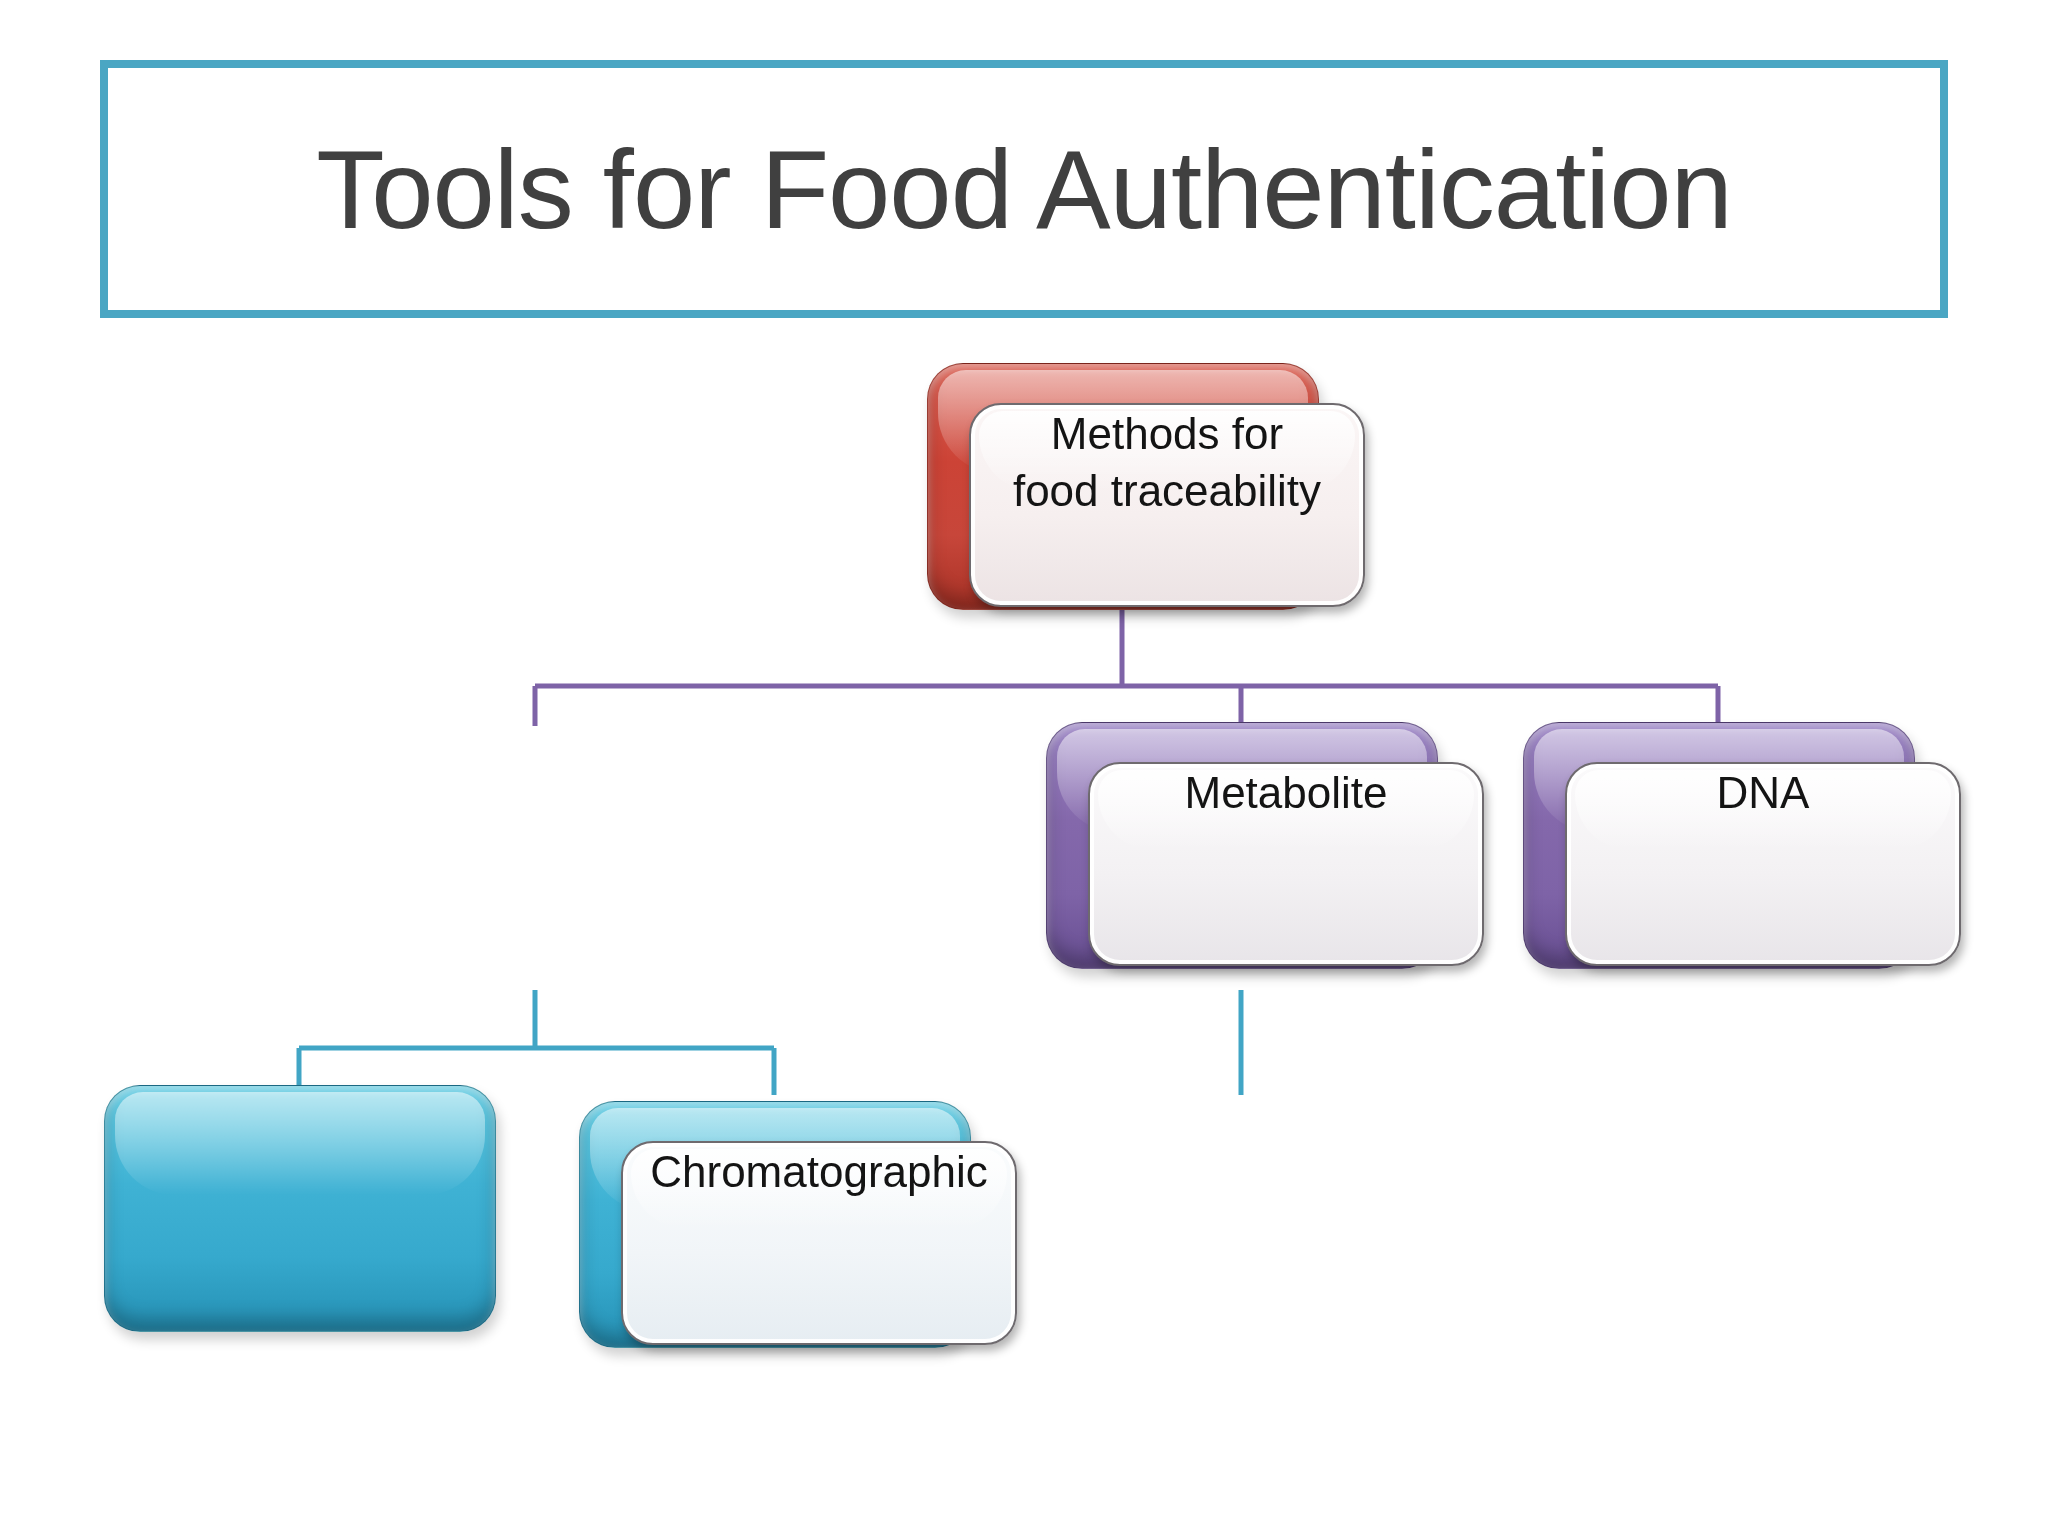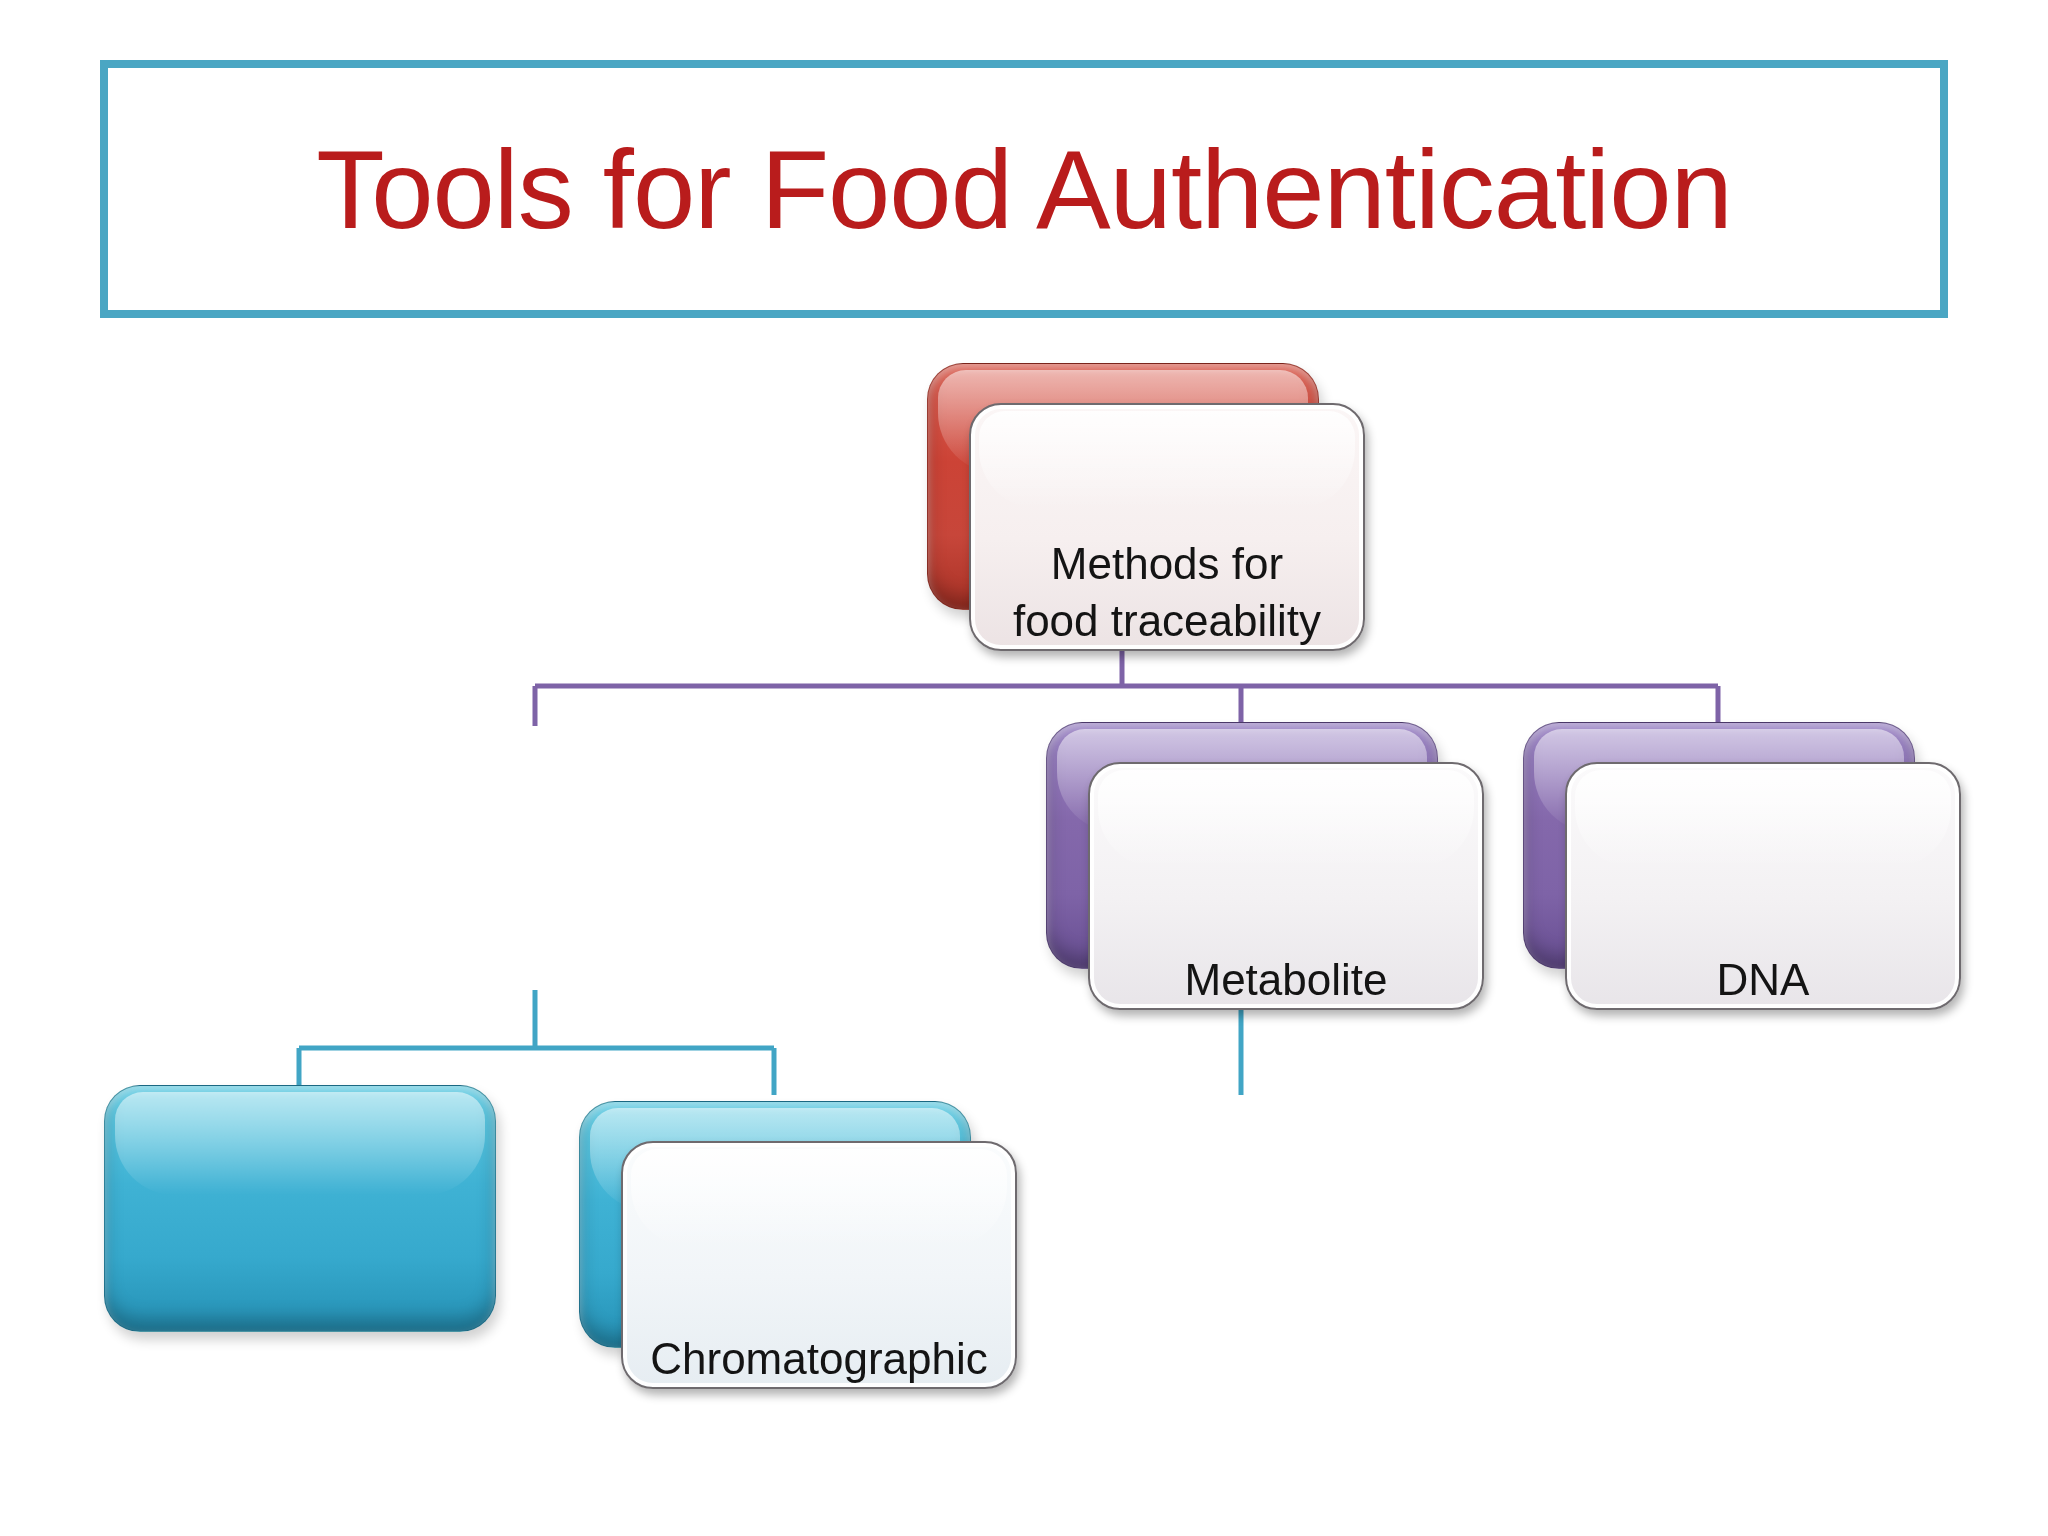--- a/index.html
+++ b/index.html
@@ -28,21 +28,21 @@
     background: #ffffff;
     display: flex;
     align-items: center;
     justify-content: center;
   }
   .title-box h1 {
     margin: 0;
     font-size: 112px;
     font-weight: 400;
     letter-spacing: -1px;
-    color: #b91c1c;
+    color: #404040;
     white-space: nowrap;
   }
 
   
   svg.connectors {
     position: absolute;
     left: 0; top: 0;
     width: 2048px;
     height: 1536px;
     z-index: 1;
@@ -82,29 +82,29 @@
   .back.purple {
     background: linear-gradient(180deg, #9b84c5 0%, #8468ab 40%, var(--accent-purple, #7E63A7) 70%, #674e91 100%);
   }
   .back.cyan {
     background: linear-gradient(180deg, #66cde3 0%, #3fb2d4 40%, var(--accent-cyan, #36A9CD) 70%, #2590b4 100%);
   }
   .front {
     position: absolute;
     left: 42px; top: 40px;
     width: 396px;
-    height: 248px;
+    height: 204px;
     box-sizing: border-box;
     border: 2px solid #6e6a6e;
     border-radius: 32px;
     background: linear-gradient(180deg, #fbfafb 0%, #f3f1f3 55%, #e8e5e9 100%);
     box-shadow: inset 0 0 0 4px rgba(255,255,255,.95),
                 3px 6px 10px rgba(0,0,0,.30);
     display: flex;
-    align-items: flex-end;
+    align-items: flex-start;
     justify-content: center;
   }
   .front::before {
     content: "";
     position: absolute;
     left: 8px; right: 8px; top: 6px;
     height: 40%;
     border-radius: 26px 26px 60px 60px;
     background: linear-gradient(180deg, rgba(255,255,255,.9), rgba(255,255,255,0));
   }

